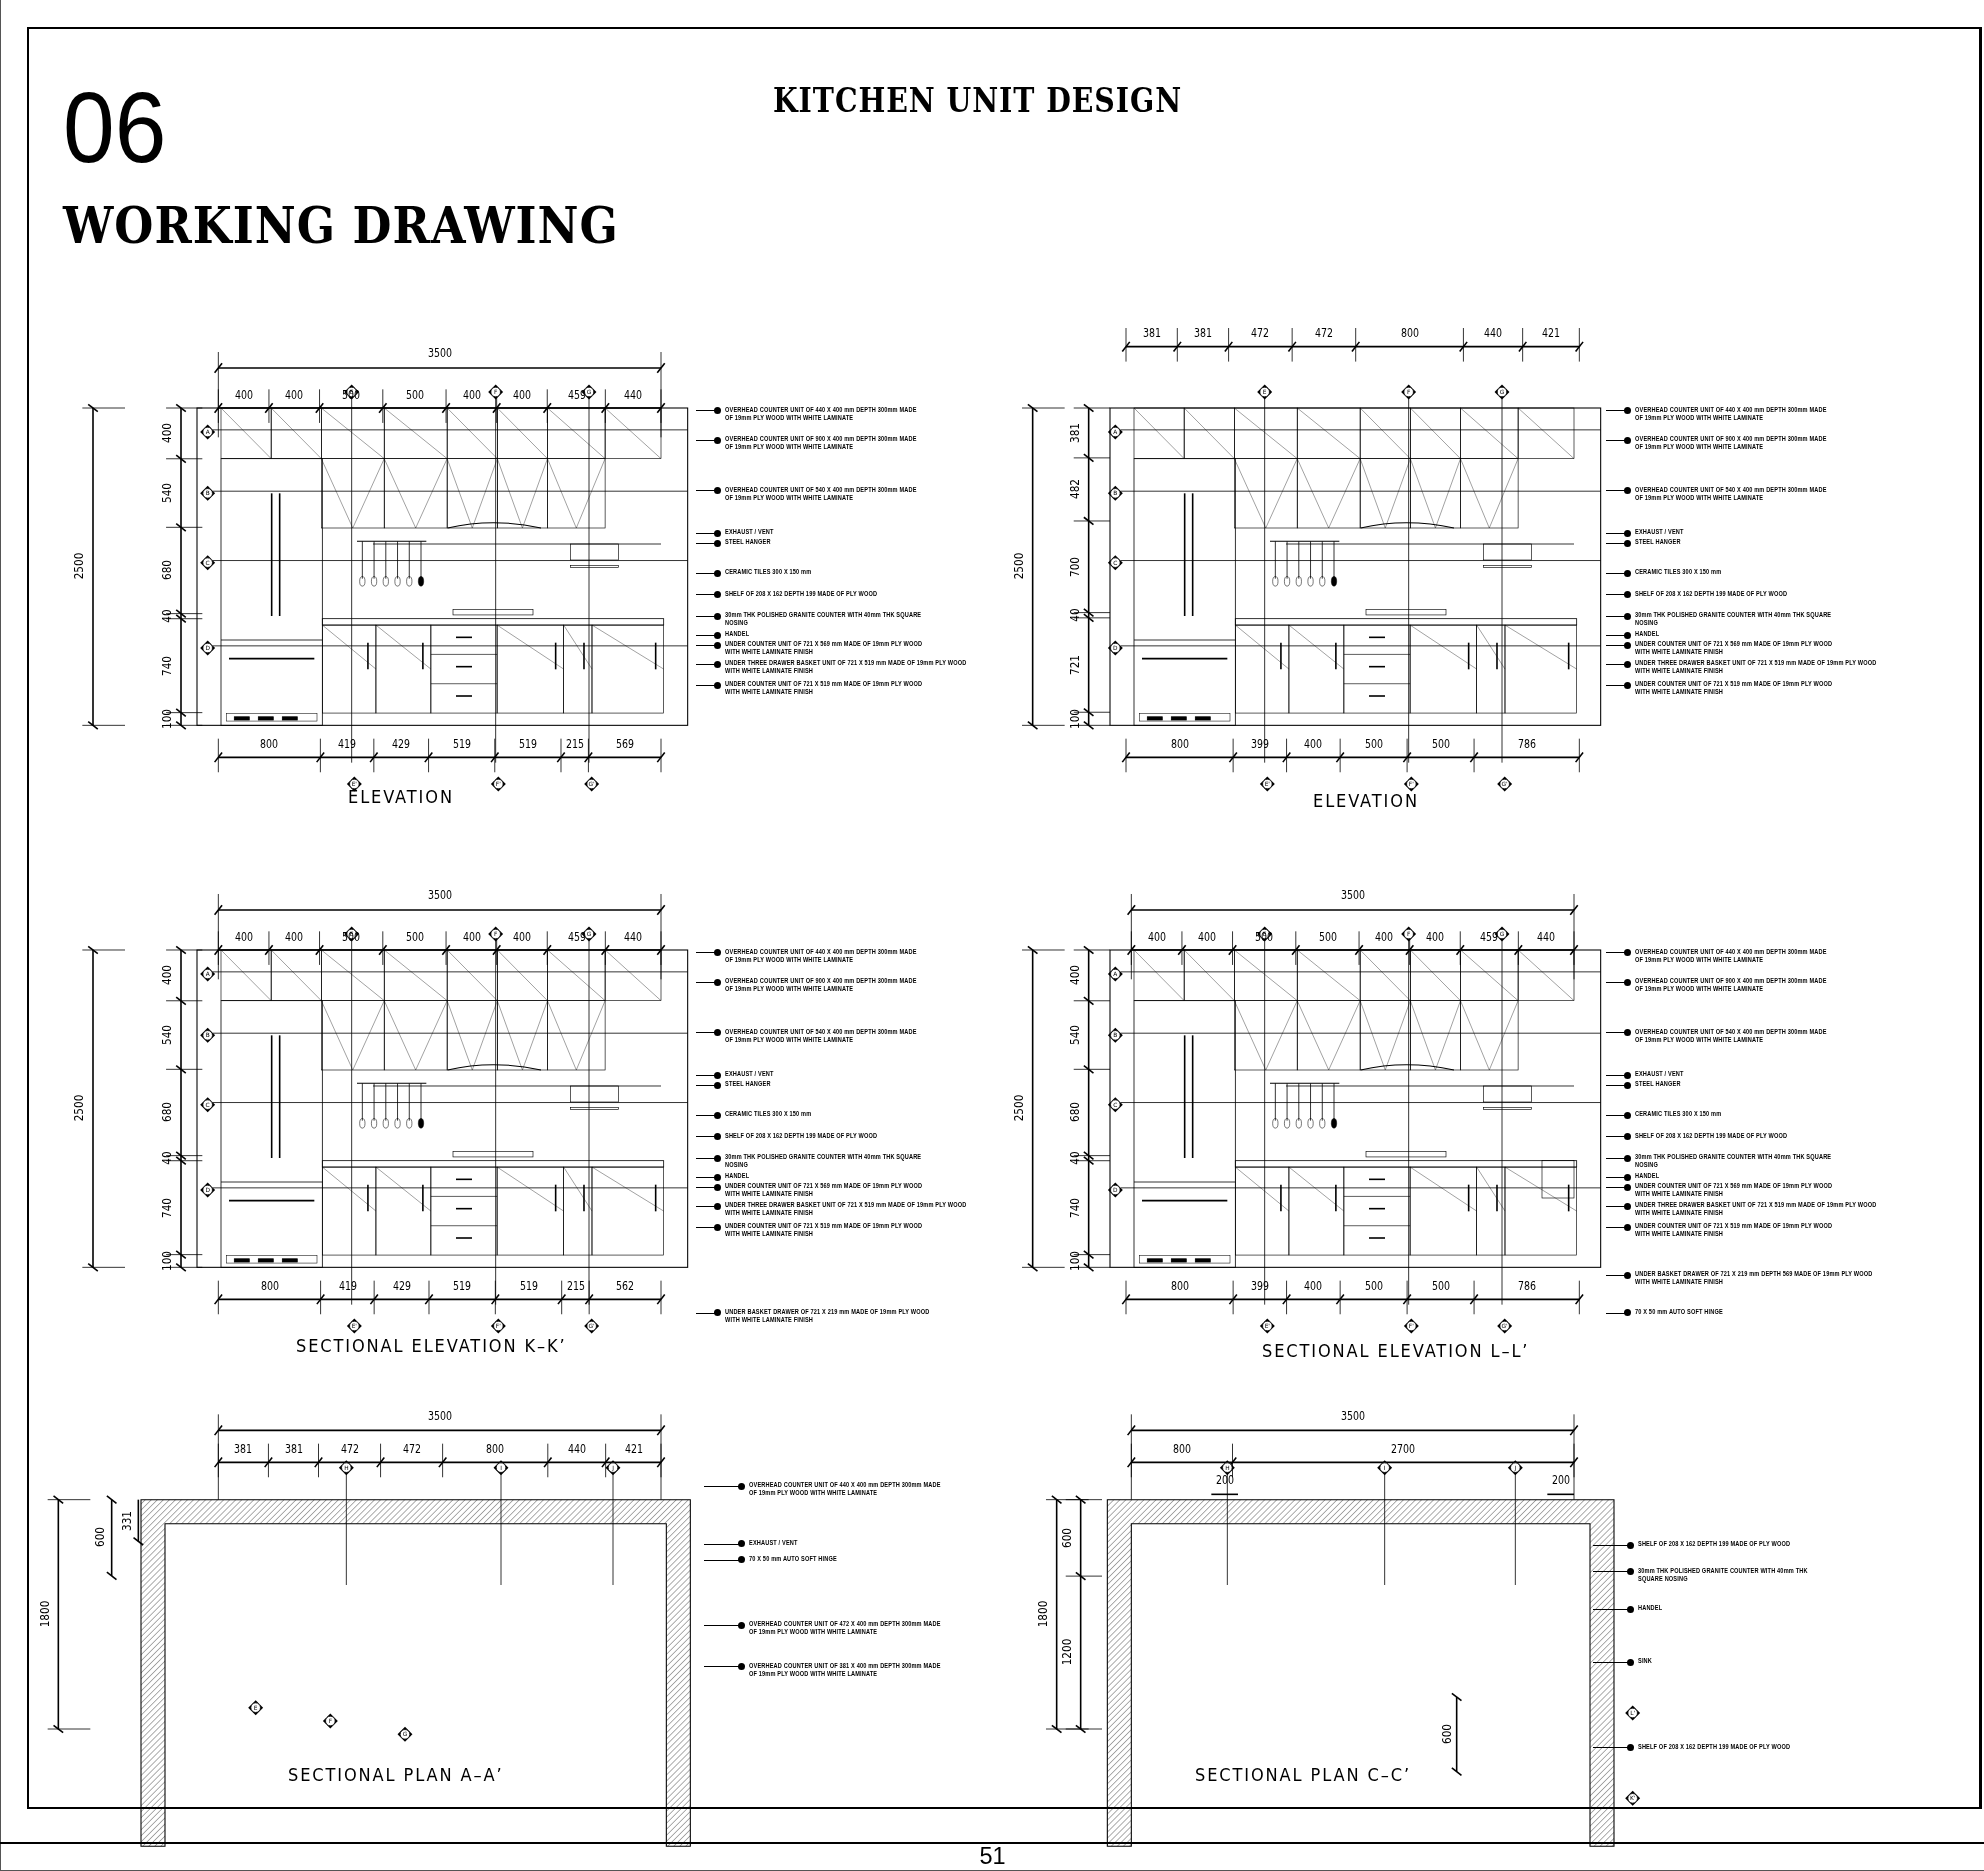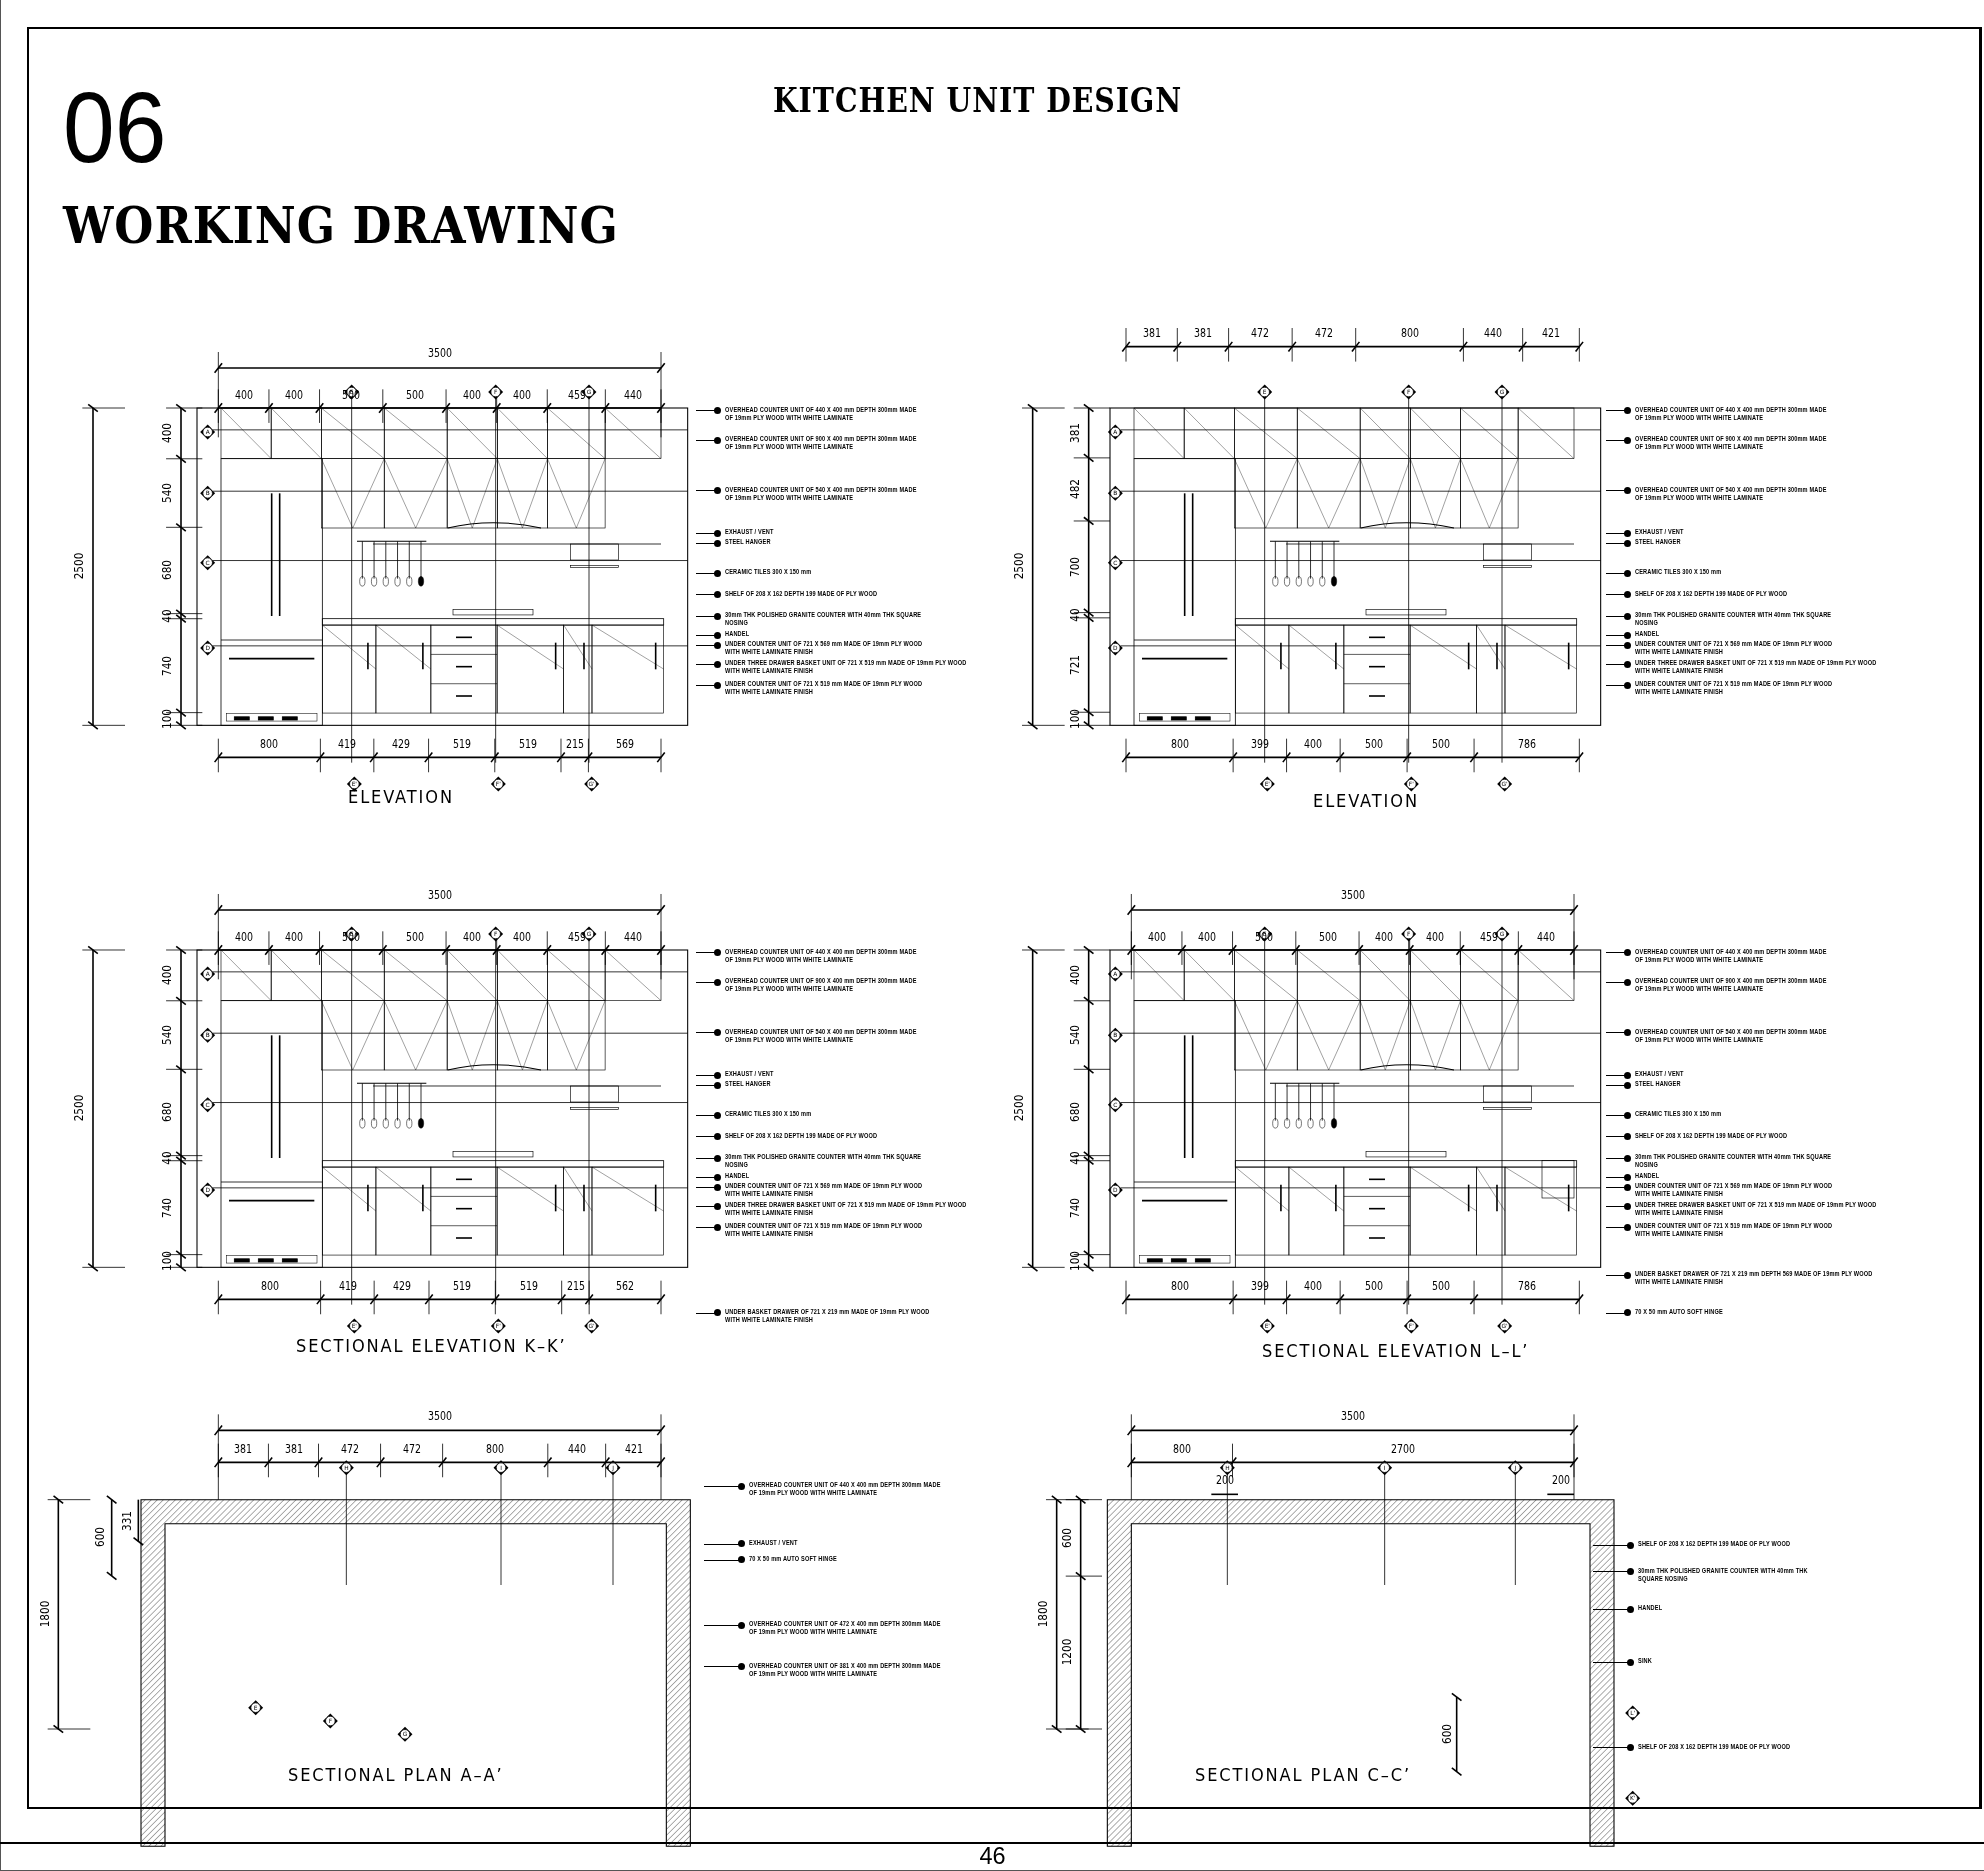--- a/index.html
+++ b/index.html
@@ -1323,15 +1323,15 @@
       <div class="dot" style="left: 533px; top: 346px;"></div>
       <div class="lead" style="left: 499px; top: 349px; width: 37px;"></div>
       <div class="note" style="left: 544px; top: 345px;">
         <div>SHELF OF 208 X 162 DEPTH 199 MADE OF PLY WOOD</div>
       </div>
       <div class="cap" style="left: 101px; top: 368px;">SECTIONAL  PLAN  C–C’</div>
     </div>
   </div>
 
 <div class="page-rule"></div>
-<div class="page-num">46</div>
+<div class="page-num">51</div>
 <div class="page-rule2"></div>
 
 
 </body></html>

